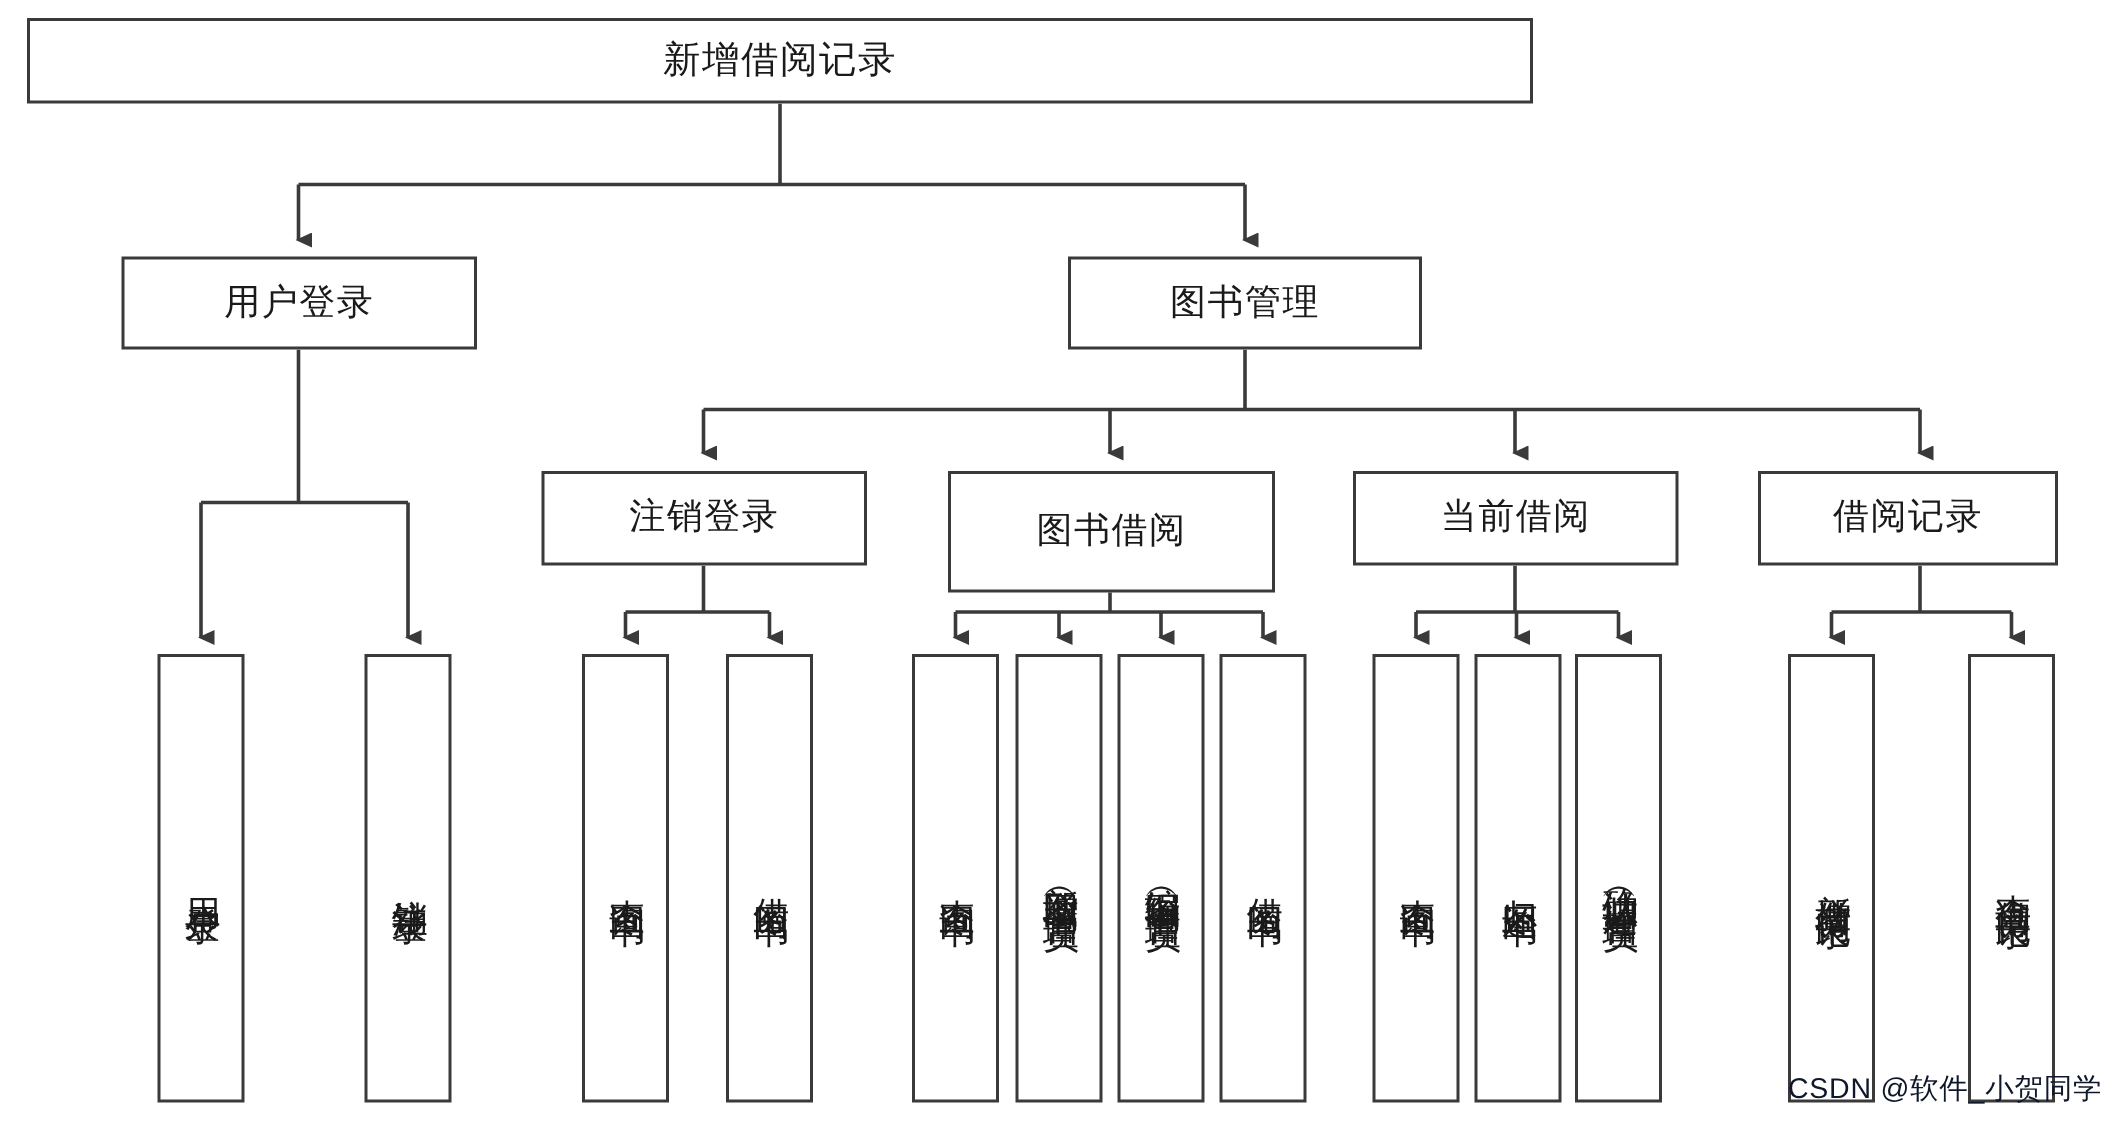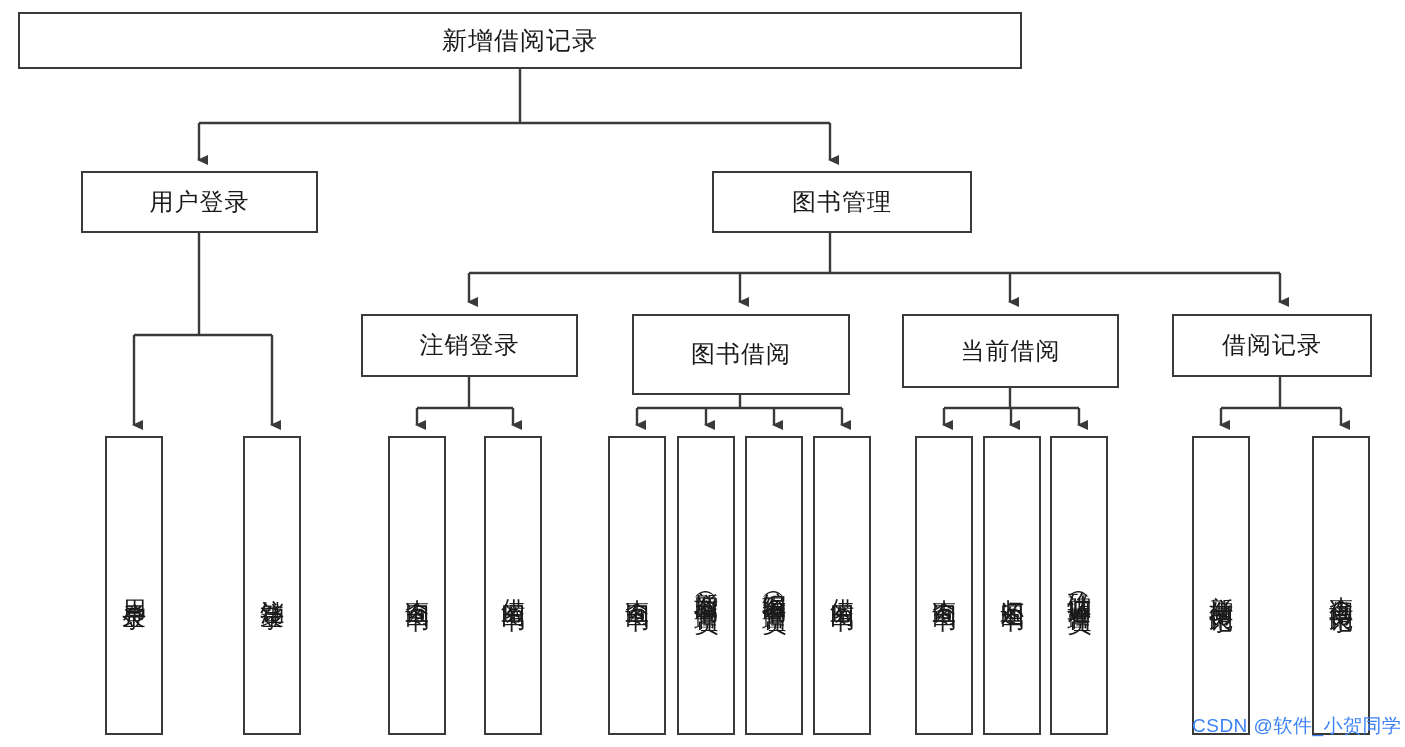--- a/index.html
+++ b/index.html
@@ -44,21 +44,21 @@
     writing-mode:vertical-rl;
     text-orientation:upright;
     font-size:24px;
     letter-spacing:3px;
     line-height:1.1;
     white-space:normal;
   }
   .watermark{
     position:absolute;
     font-size:19px;
-    color:#3b82f6;
+    color:#0f172a;
     letter-spacing:0.5px;
     white-space:nowrap;
     user-select:none;
   }
 </style>
 </head>
 <body>
 
 <div id="canvas">
 
@@ -112,31 +112,31 @@
     </g>
   </svg>
 
   <div class="node h-node root" style="left:18px;top:12px;width:1004px;height:57px;">
     <span class="lbl">新增借阅记录</span>
   </div>
 
   <div class="node h-node" style="left:81px;top:171px;width:237px;height:62px;">
     <span class="lbl">用户登录</span>
   </div>
-  <div class="node h-node" style="left:712px;top:171px;width:260px;height:62px;">
+  <div class="node h-node" style="left:712px;top:171px;width:236px;height:62px;">
     <span class="lbl">图书管理</span>
   </div>
 
   <div class="node h-node" style="left:361px;top:314px;width:217px;height:63px;">
     <span class="lbl">注销登录</span>
   </div>
   <div class="node h-node" style="left:632px;top:314px;width:218px;height:81px;">
     <span class="lbl">图书借阅</span>
   </div>
-  <div class="node h-node" style="left:902px;top:314px;width:217px;height:74px;">
+  <div class="node h-node" style="left:902px;top:314px;width:217px;height:63px;">
     <span class="lbl">当前借阅</span>
   </div>
   <div class="node h-node" style="left:1172px;top:314px;width:200px;height:63px;">
     <span class="lbl">借阅记录</span>
   </div>
 
   <div class="node v-node" style="left:105px;top:436px;width:58px;height:299px;">
     <span class="lbl">用户登录</span>
   </div>
   <div class="node v-node" style="left:243px;top:436px;width:58px;height:299px;">

